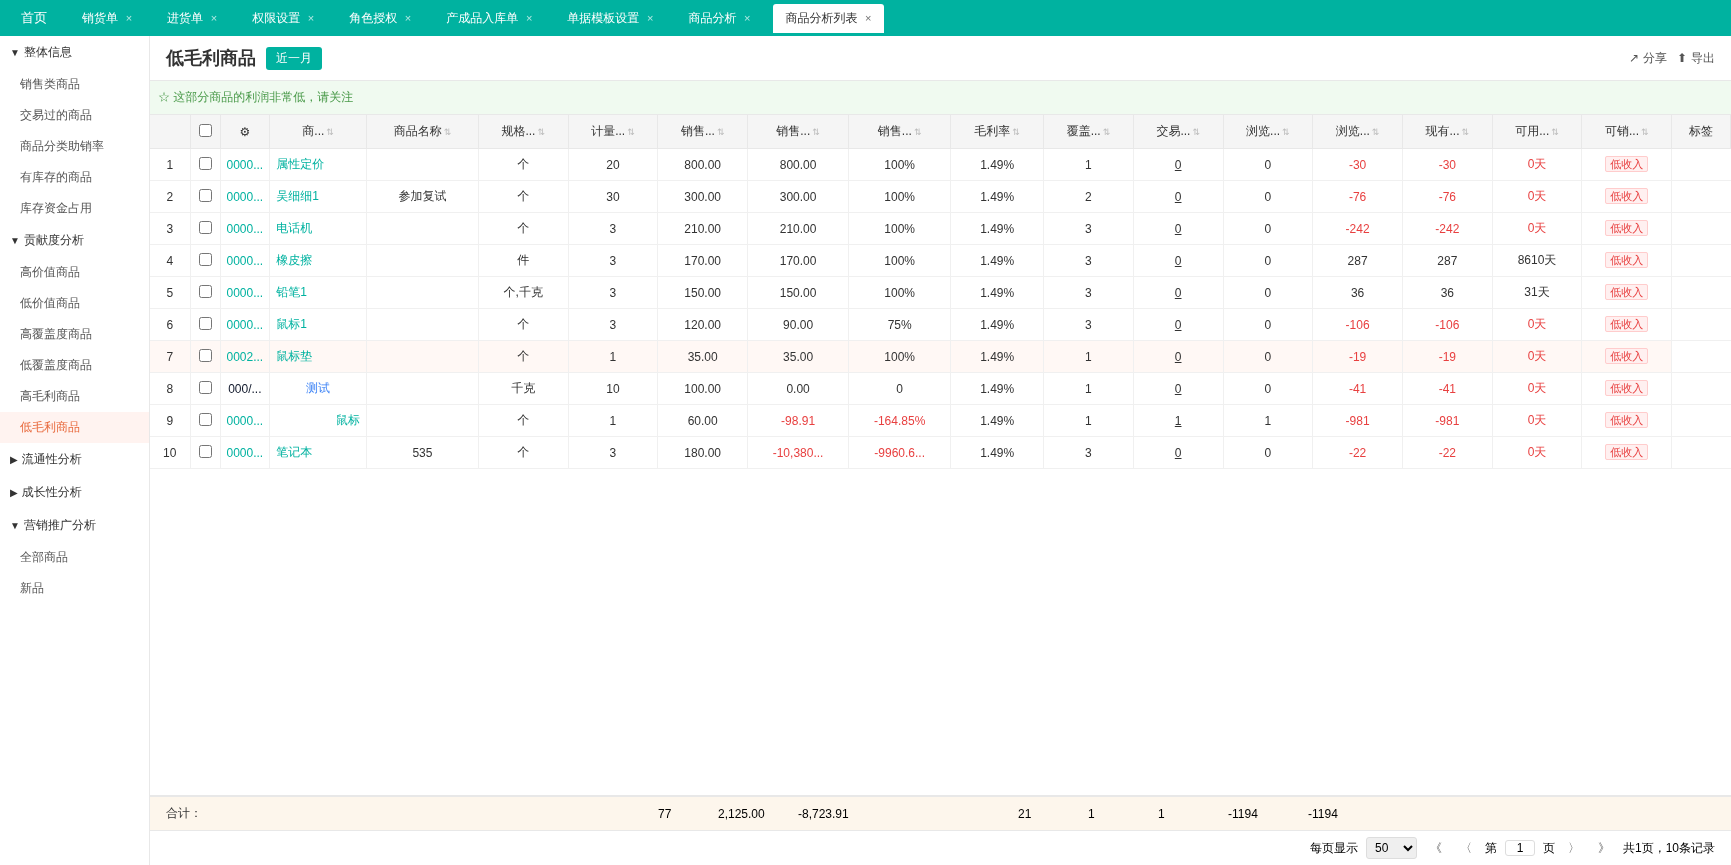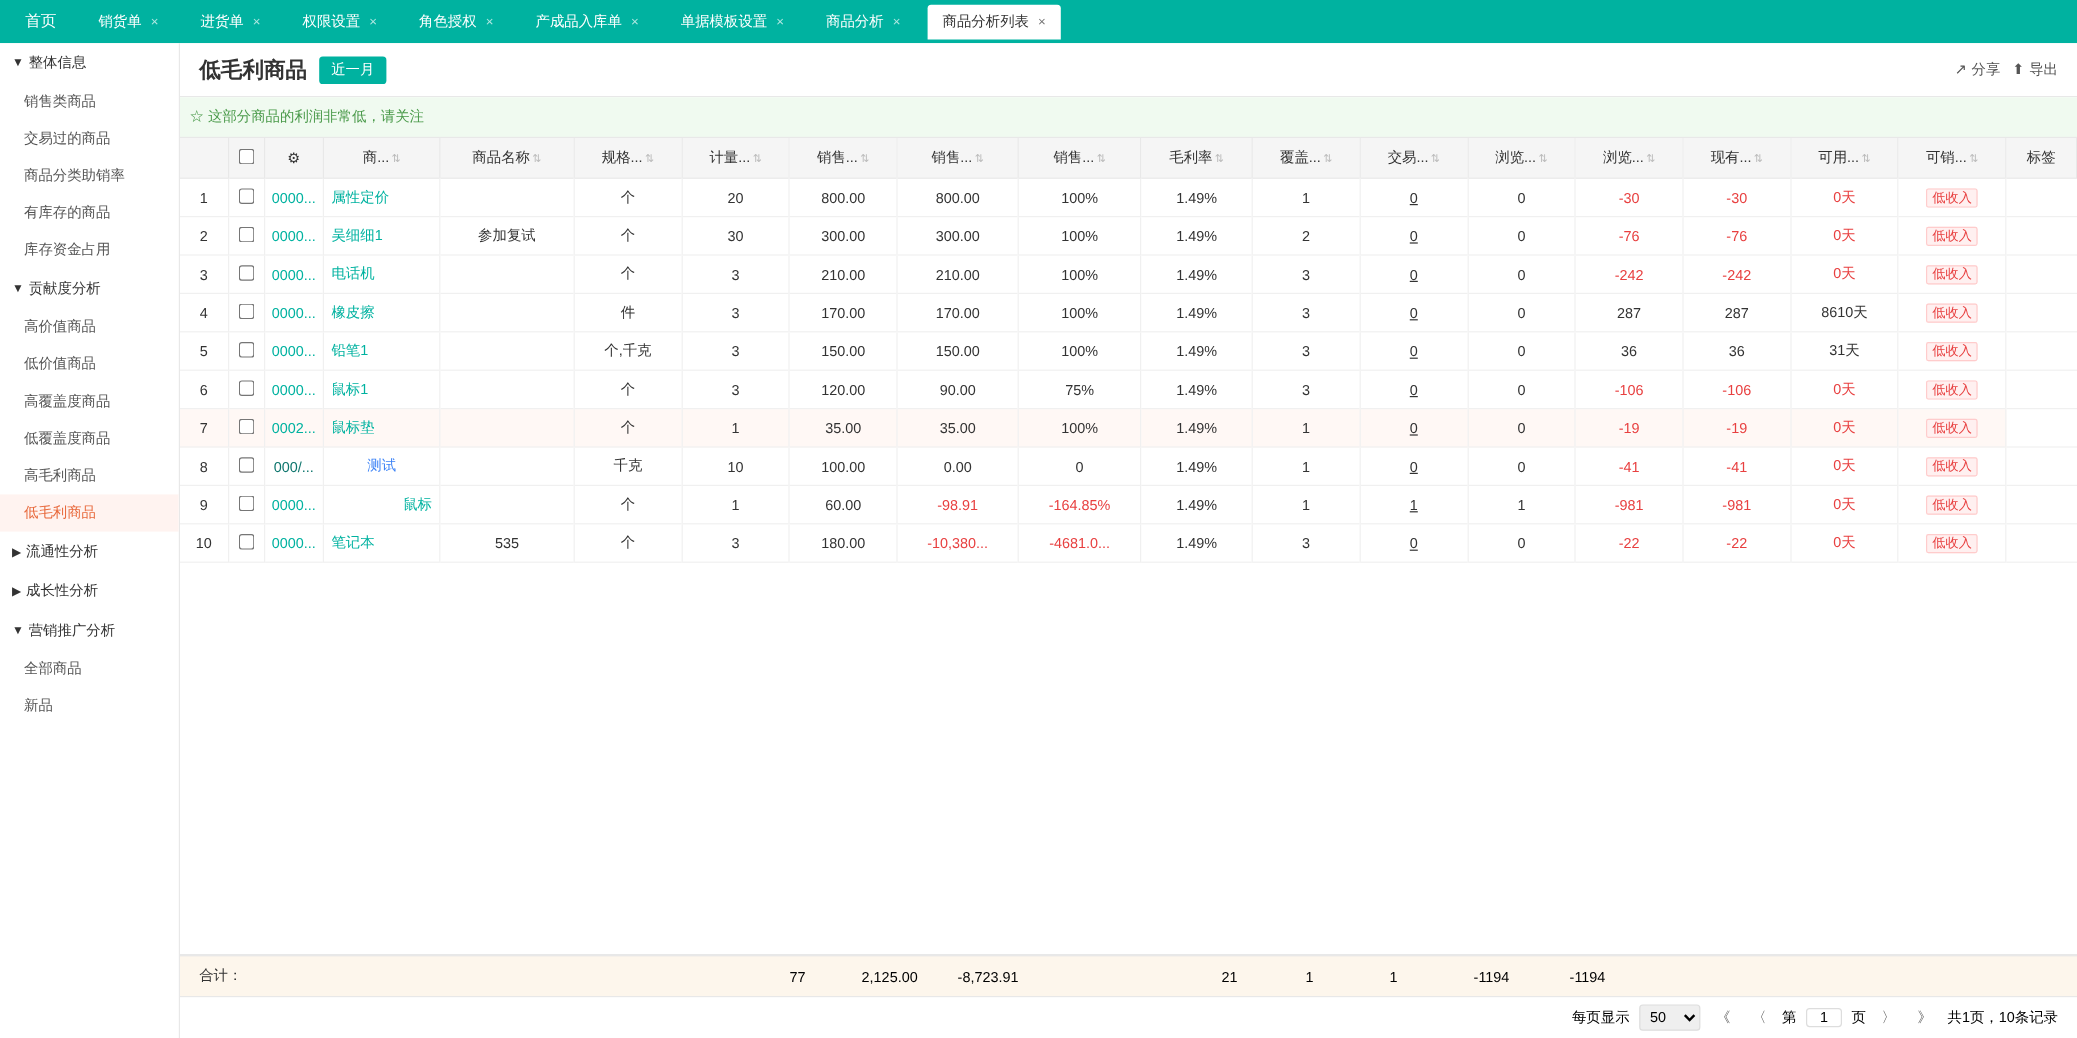--- a/index.html
+++ b/index.html
@@ -481,21 +481,21 @@
       <td class="underline">0</td>
       <td>0</td>
       <td style="color:#e84040">-19</td>
       <td style="color:#e84040">-19</td>
       <td style="color:#e84040">0天</td>
       <td><span class="tag-badge">低收入</span></td>
     </tr>
             <tr>
       <td>8</td>
       <td><input type="checkbox" style=""></td>
-      <td style="color:#0f766e">000/...</td>
+      <td style="color:#0f172a">000/...</td>
       <td style="text-align:center; color:#3b82f6; cursor:pointer">测试</td>
       <td></td>
       <td>千克</td>
       <td>10</td>
       <td>100.00</td>
       <td style="">0.00</td>
       <td style="">0</td>
       <td>1.49%</td>
       <td>1</td>
       <td class="underline">0</td>
@@ -528,21 +528,21 @@
             <tr>
       <td>10</td>
       <td><input type="checkbox" style=""></td>
       <td style="color:#00b2a0">0000...</td>
       <td style="text-align:left; color:#00b2a0; cursor:pointer">笔记本</td>
       <td>535</td>
       <td>个</td>
       <td>3</td>
       <td>180.00</td>
       <td style="color:#e84040">-10,380...</td>
-      <td style="color:#e84040">-4681.0...</td>
+      <td style="color:#e84040">-9960.6...</td>
       <td>1.49%</td>
       <td>3</td>
       <td class="underline">0</td>
       <td>0</td>
       <td style="color:#e84040">-22</td>
       <td style="color:#e84040">-22</td>
       <td style="color:#e84040">0天</td>
       <td><span class="tag-badge">低收入</span></td>
     </tr>
           </tbody>

